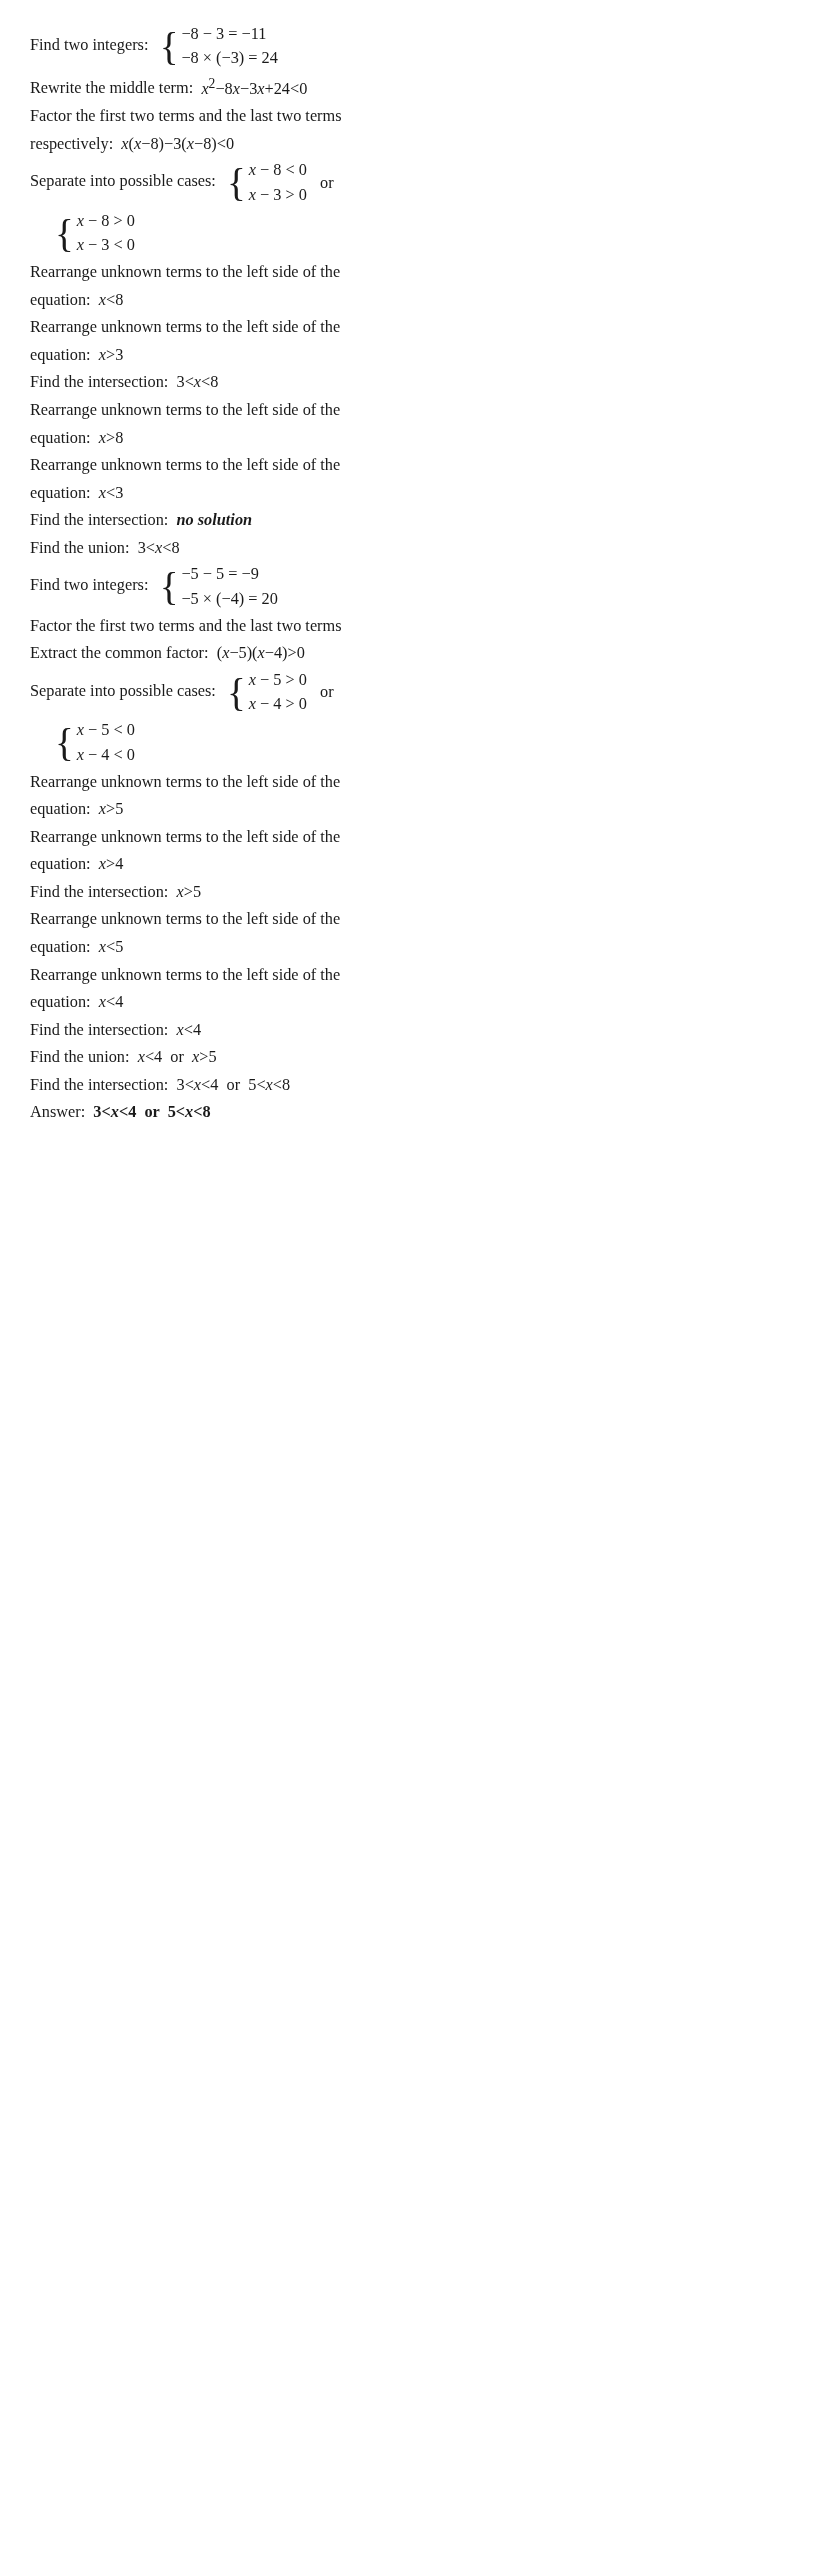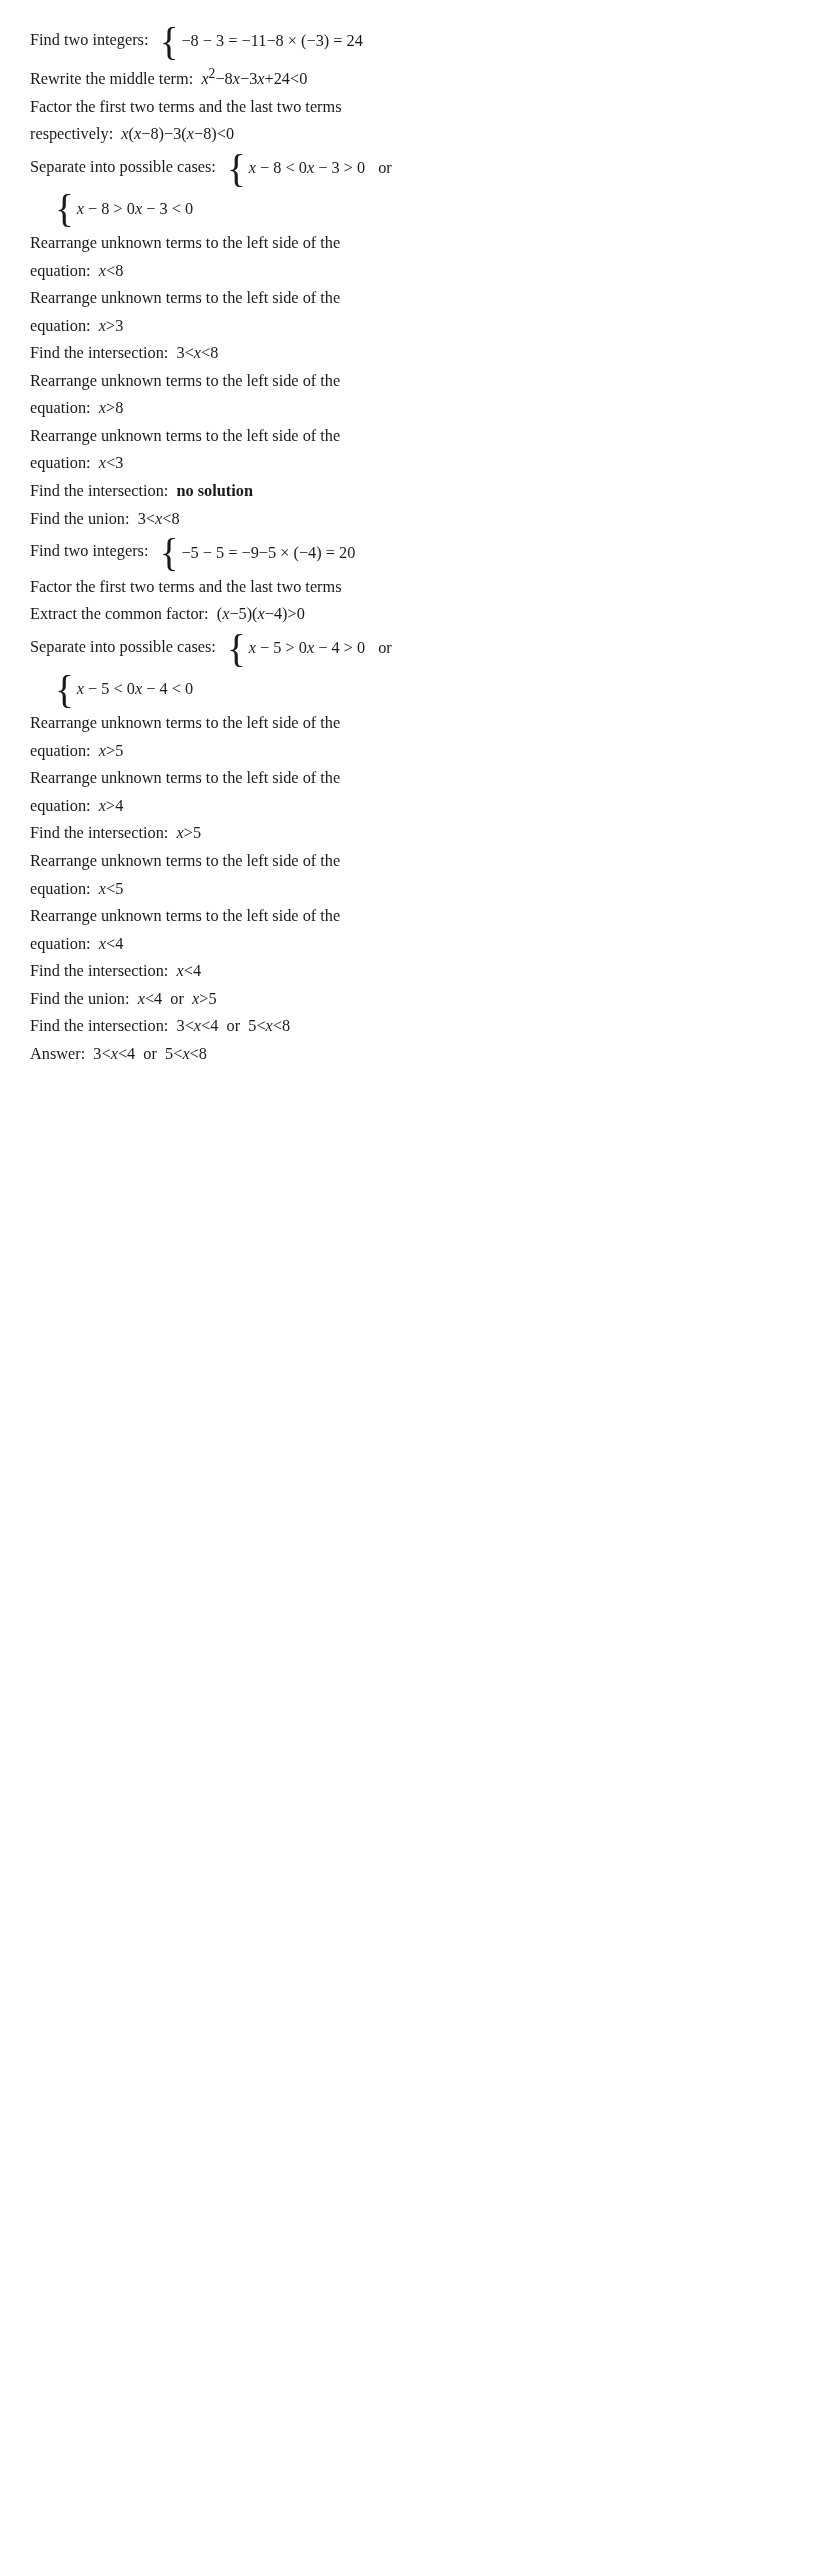--- a/index.html
+++ b/index.html
@@ -29,22 +29,22 @@
       margin: 0 3px;
     }
     .brace-left {
       font-size: 2.4em;
       font-weight: 300;
       margin-right: 3px;
       line-height: 1;
     }
     .brace-rows {
       display: flex;
+      flex-direction: column;
       justify-content: center;
-      align-items: flex-end;
     }
     .brace-row {
       line-height: 1.5;
     }
     .or-text {
       font-style: normal;
       margin-left: 6px;
       vertical-align: middle;
       text-align: right;
     }
@@ -135,21 +135,21 @@
   <div class="line">
     <span>Rearrange unknown terms to the left side of the</span>
   </div>
   <div class="line">
     <span>equation:&nbsp;</span>
     <span><i>x</i>&lt;3</span>
   </div>
 
   <div class="line">
     <span>Find the intersection:&nbsp;</span>
-    <span style="font-weight:bold;">no solution</span>
+    <span style="font-style:italic; font-weight:bold;">no solution</span>
   </div>
 
   <div class="line">
     <span>Find the union:&nbsp;</span>
     <span>3&lt;<i>x</i>&lt;8</span>
   </div>
 
   <div class="line">
     <span>Find two integers:&nbsp;</span>
     <span class="brace-system">
@@ -239,17 +239,17 @@
     <span><i>x</i>&lt;4&nbsp; or &nbsp;<i>x</i>&gt;5</span>
   </div>
 
   <div class="line">
     <span>Find the intersection:&nbsp;</span>
     <span>3&lt;<i>x</i>&lt;4&nbsp; or &nbsp;5&lt;<i>x</i>&lt;8</span>
   </div>
 
   <div class="line">
     <span style="font-weight:normal;">Answer:&nbsp;</span>
-    <span style="font-weight:normal;margin-top:33px;">3&lt;<i>x</i>&lt;4&nbsp; or &nbsp;5&lt;<i>x</i>&lt;8</span>
+    <span style="font-weight:bold;margin-top:33px;">3&lt;<i>x</i>&lt;4&nbsp; or &nbsp;5&lt;<i>x</i>&lt;8</span>
   </div>
 
 </div>
 
 
 </body></html>

